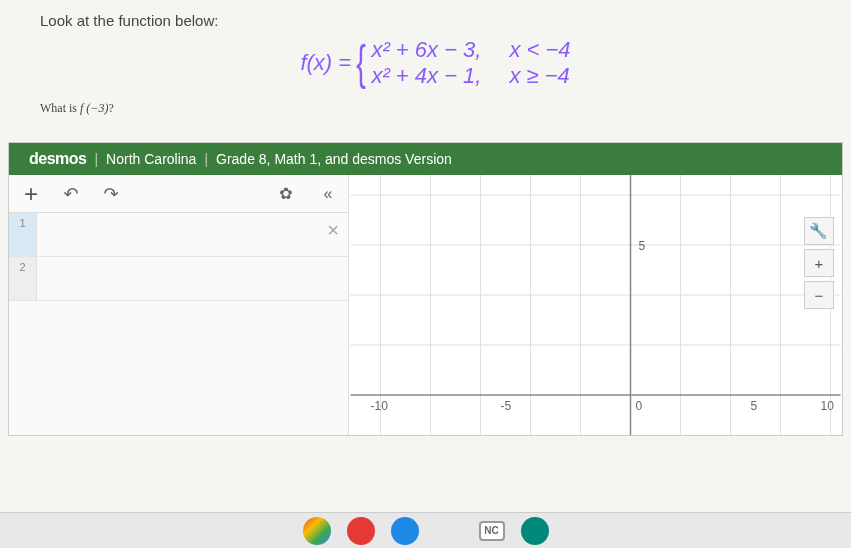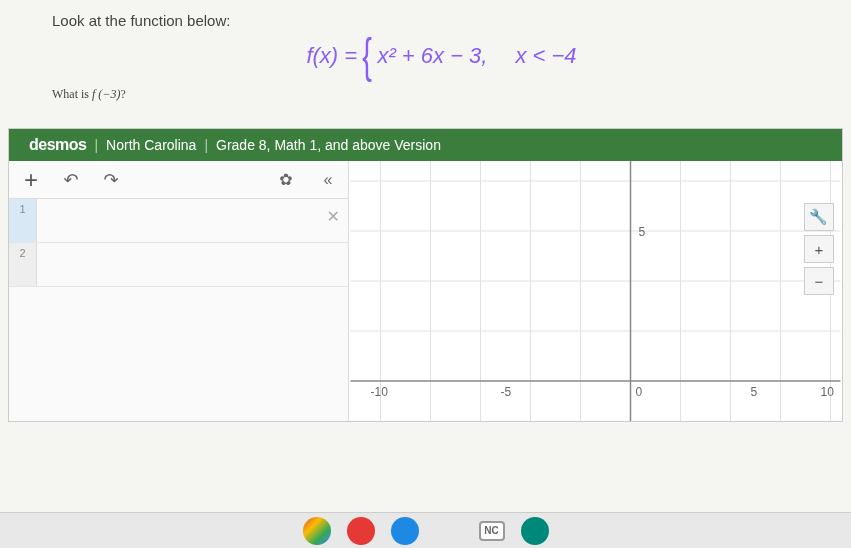--- a/index.html
+++ b/index.html
@@ -1,17 +1,17 @@
 <!DOCTYPE html>
 <html><head>
 <meta charset="utf-8">
 <style>
 * { margin: 0; padding: 0; box-sizing: border-box; }
 body { width: 851px; height: 548px; font-family: Arial, sans-serif; background: #f5f5f2; overflow: hidden; position: relative; }
-.question-area { padding: 12px 20px 8px 52px; background: #f5f5f2; }
+.question-area { padding: 12px 20px 8px 40px; background: #f5f5f2; }
 .q-line1 { font-size: 15px; color: #444; margin-bottom: 8px; }
 .formula { text-align: center; font-family: Liberation Sans, sans-serif; font-size: 22px; font-style: italic; color: #8b5cf6; margin: 8px 0 12px 0; }
 .formula .fn { display: inline-block; vertical-align: middle; }
 .formula .brace { font-size: 48px; display: inline-block; vertical-align: middle; line-height: 0.8; font-style: normal; transform: scaleX(0.6); margin: 0 -4px; }
 .formula .cases { display: inline-block; vertical-align: middle; text-align: left; }
 .formula .case-row { display: flex; gap: 28px; }
 .q-line2 { font-size: 12px; color: #444; margin-top: 6px; font-family: 'Times New Roman', serif; }
 .q-line2 .ital { font-style: italic; }
 
 .desmos-container { margin: 18px 8px 0 8px; border: 1px solid #ccc; background: #fff; }
@@ -56,34 +56,38 @@
 <div class="question-area">
   <div class="q-line1">Look at the function below:</div>
   <div class="formula">
     <span class="fn">f(x) =</span>
     <span class="brace">{</span>
     <span class="cases">
       <span class="case-row">
         <span>x² + 6x − 3,</span>
         <span>x &lt; −4</span>
       </span>
+      <span class="case-row">
+        <span>x² + 4x − 1,</span>
+        <span>x ≥ −4</span>
+      </span>
     </span>
   </div>
   <div class="q-line2">
     <span>What is </span><span class="ital">f (−3)</span><span>?</span>
   </div>
 </div>
 
 <div class="desmos-container">
   <div class="desmos-header">
     <span class="desmos-logo">desmos</span>
     <span class="desmos-sep">|</span>
     <span class="desmos-region">North Carolina</span>
     <span class="desmos-sep">|</span>
-    <span>Grade 8, Math 1, and above Version</span>
+    <span>Grade 8, Math 1, and desmos Version</span>
   </div>
   <div class="desmos-body">
     <div class="left-panel">
       <div class="panel-toolbar">
         <div class="tb-btn plus">+</div>
         <div class="tb-btn">
             <span>↶</span>
           </div>
         <div class="tb-btn">
             <span>↷</span>

